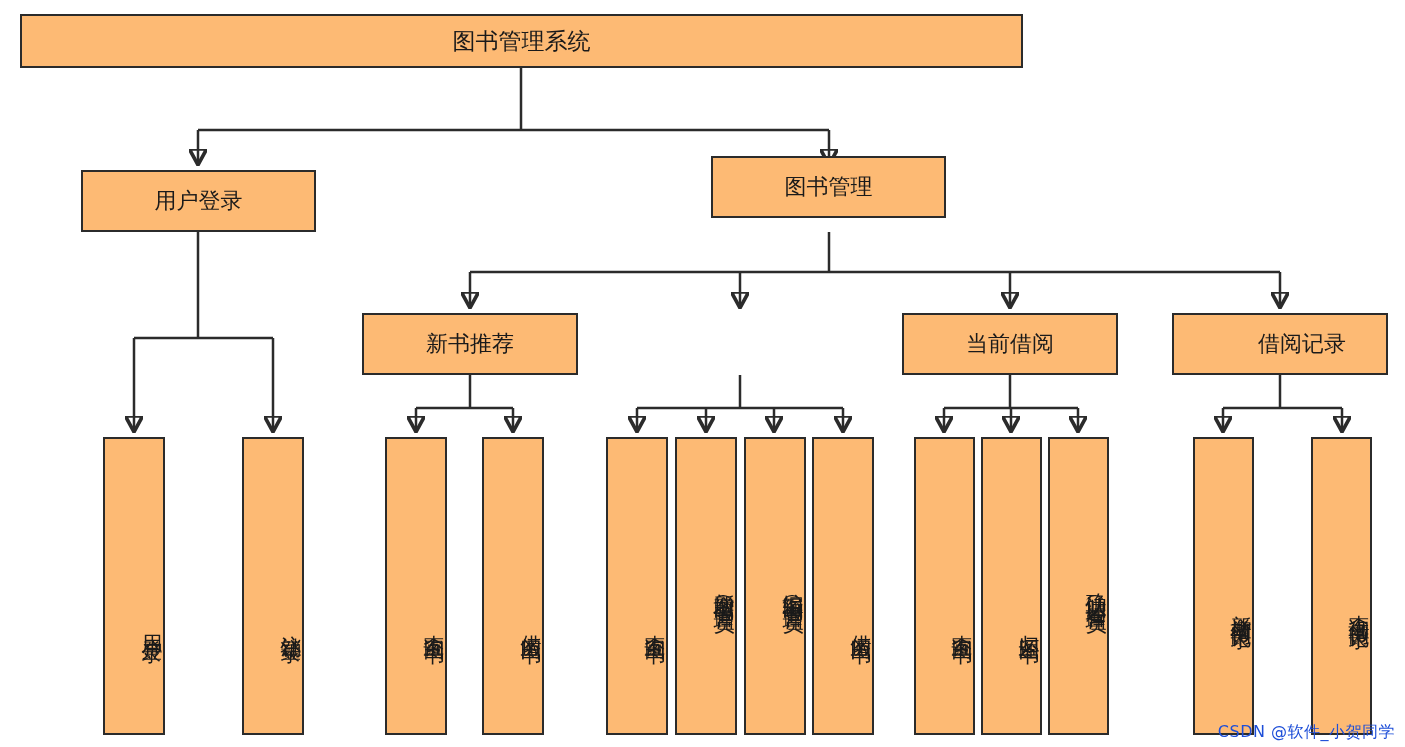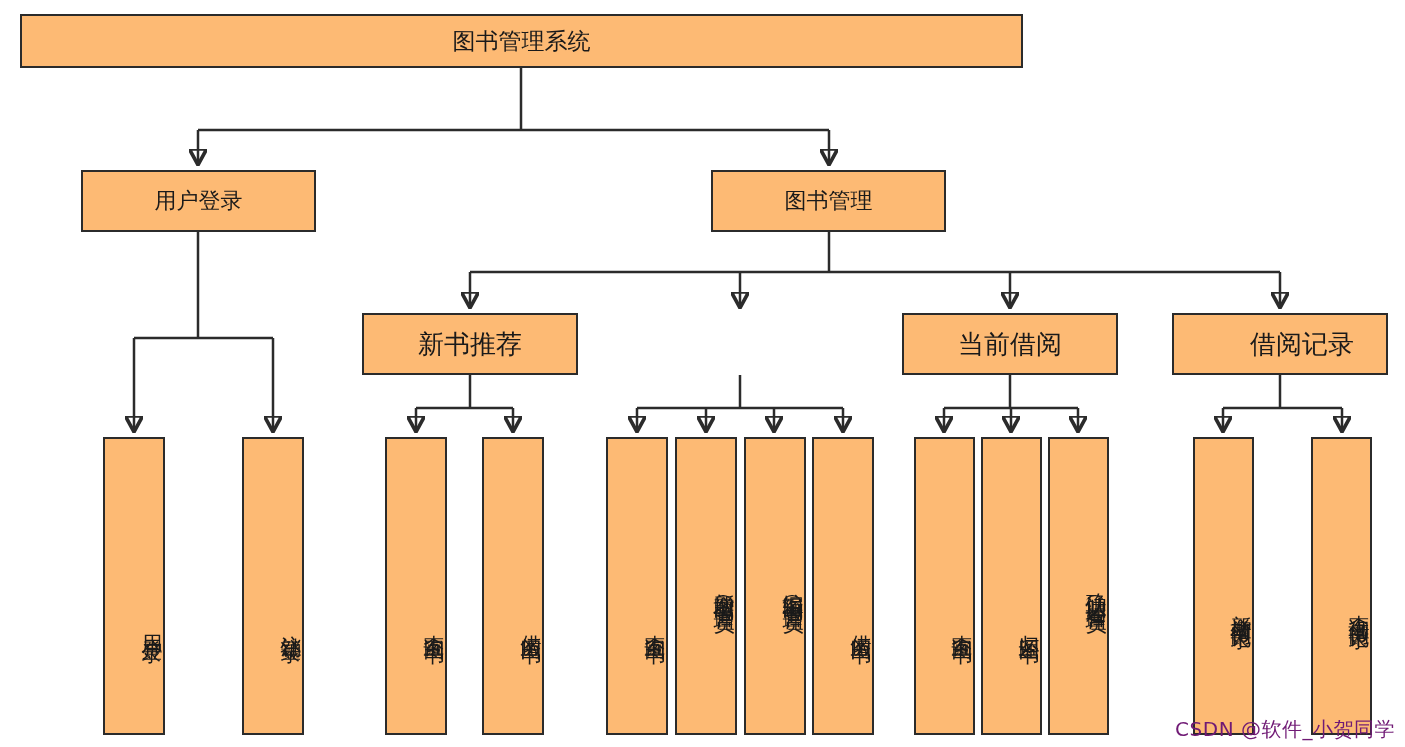--- a/index.html
+++ b/index.html
@@ -14,39 +14,39 @@
     background:#fdba74;
     border:2px solid #2b2b2b;
     box-sizing:border-box;
     display:flex;
     align-items:center;
     justify-content:center;
     color:#1a1a1a;
   }
   .node.level0{font-size:23px;}
   .node.level1{font-size:22px;}
-  .node.level2{font-size:26px;}
+  .node.level2{font-size:22px;}
   .node.leaf{
     font-size:21px;
     writing-mode:vertical-rl;
     text-orientation:upright;
     letter-spacing:3px;
     align-items:flex-start;
     justify-content:center;
     padding-top:6px;
     line-height:1.05;
   }
   svg#links{position:absolute;left:0;top:0;width:1405px;height:747px;pointer-events:none;}
   svg#links line, svg#links path{stroke:#2b2b2b;stroke-width:2.5;fill:none;}
   #watermark{
     position:absolute;
     right:10px;
     bottom:4px;
-    font-size:20px;
-    color:#701a75;
+    font-size:16px;
+    color:#1d4ed8;
     letter-spacing:0.5px;
     white-space:nowrap;
   }
 </style>
 </head>
 <body>
 
 <div id="diagram">
 
   <svg id="links" viewBox="0 0 1405 747">
@@ -94,21 +94,21 @@
     <line x1="1280" y1="375" x2="1280" y2="408"></line>
     <line x1="1223" y1="408" x2="1342" y2="408"></line>
     <line x1="1223" y1="408" x2="1223" y2="429" marker-end="url(#arrow)"></line>
     <line x1="1342" y1="408" x2="1342" y2="429" marker-end="url(#arrow)"></line>
   </svg>
 
   <div class="node level0" style="left:20px;top:14px;width:1003px;height:54px;">图书管理系统</div>
 
   <div class="node level1" style="left:81px;top:170px;width:235px;height:62px;">用户登录</div>
 
-  <div class="node level1" style="left:711px;top:170px;width:235px;height:62px;">图书管理</div>
+  <div class="node level1" style="left:711px;top:156px;width:235px;height:62px;">图书管理</div>
 
   <div class="node level2" style="left:362px;top:313px;width:216px;height:62px;">新书推荐</div>
 
 
   <div class="node level2" style="left:902px;top:313px;width:216px;height:62px;">当前借阅</div>
 
   <div class="node level2" style="left:1172px;top:313px;width:216px;height:62px;padding-left:44px;">借阅记录</div>
 
   <div class="node leaf" style="left:103px;top:437px;width:62px;height:298px;padding-top:76px;">用户登录</div>
 

